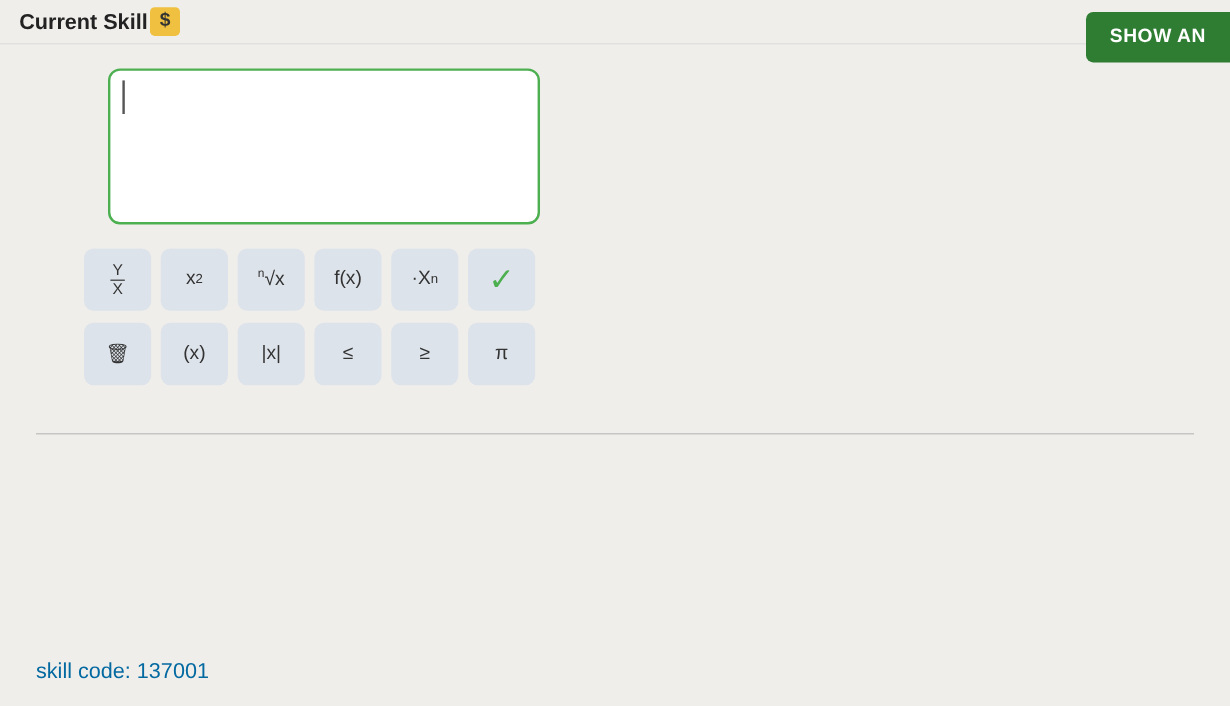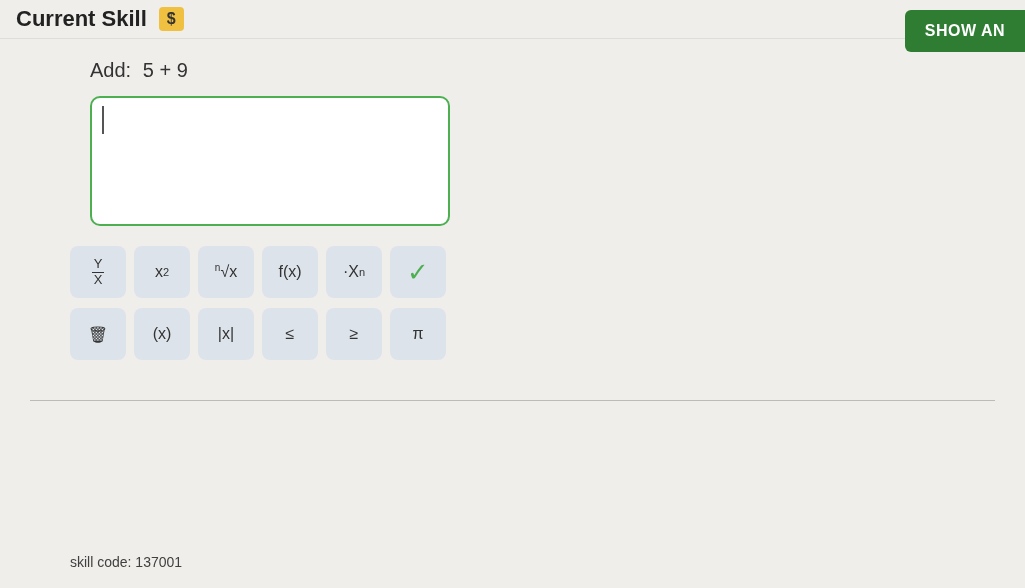--- a/index.html
+++ b/index.html
@@ -15,24 +15,24 @@
 
     .header-bar {
       display: flex;
       align-items: center;
       padding: 6px 16px;
       background: #f0eeeb;
       border-bottom: 1px solid #ddd;
     }
 
     .current-skill-label {
-      font-size: 22px;
+      font-size: 18px;
       font-weight: bold;
       color: #222;
-      margin-right: 12px;
+      margin-right: 2px;
     }
 
     .dollar-badge {
       background: #f0c040;
       color: #333;
       font-weight: bold;
       font-size: 16px;
       padding: 3px 8px;
       border-radius: 4px;
       display: inline-block;
@@ -110,23 +110,22 @@
     .key-btn.check {
       background: #dde3ea;
       color: #4caf50;
       font-size: 24px;
     }
 
     .footer {
       position: absolute;
       bottom: 18px;
       left: 30px;
-      font-size: 14px;
-      color: #404040;
-      margin-left: 40px;
+      font-size: 18px;
+      color: #0369a1;
     }
 
     .fraction {
       display: inline-flex;
       flex-direction: column;
       align-items: center;
       font-size: 13px;
       line-height: 1.1;
     }
     .fraction .num { border-bottom: 1.5px solid #333; padding: 0 2px; }
@@ -148,24 +147,20 @@
 </head>
 <body>
 
 <div class="header-bar">
   <span class="current-skill-label">Current Skill</span>
   <span class="dollar-badge">$</span>
   <button class="show-answer-btn">SHOW AN</button>
 </div>
 
 <div class="main-content">
-  <div class="problem-label">
-    <span>Add:</span>
-    <span style="margin-left:6px;">5 + 9</span>
-  </div>
 
   <div class="answer-box">
     <span class="cursor"></span>
   </div>
 
   <div class="keypad-row">
     <button class="key-btn">
       <span class="fraction">
         <span class="num">Y</span>
         <span class="den">X</span>

